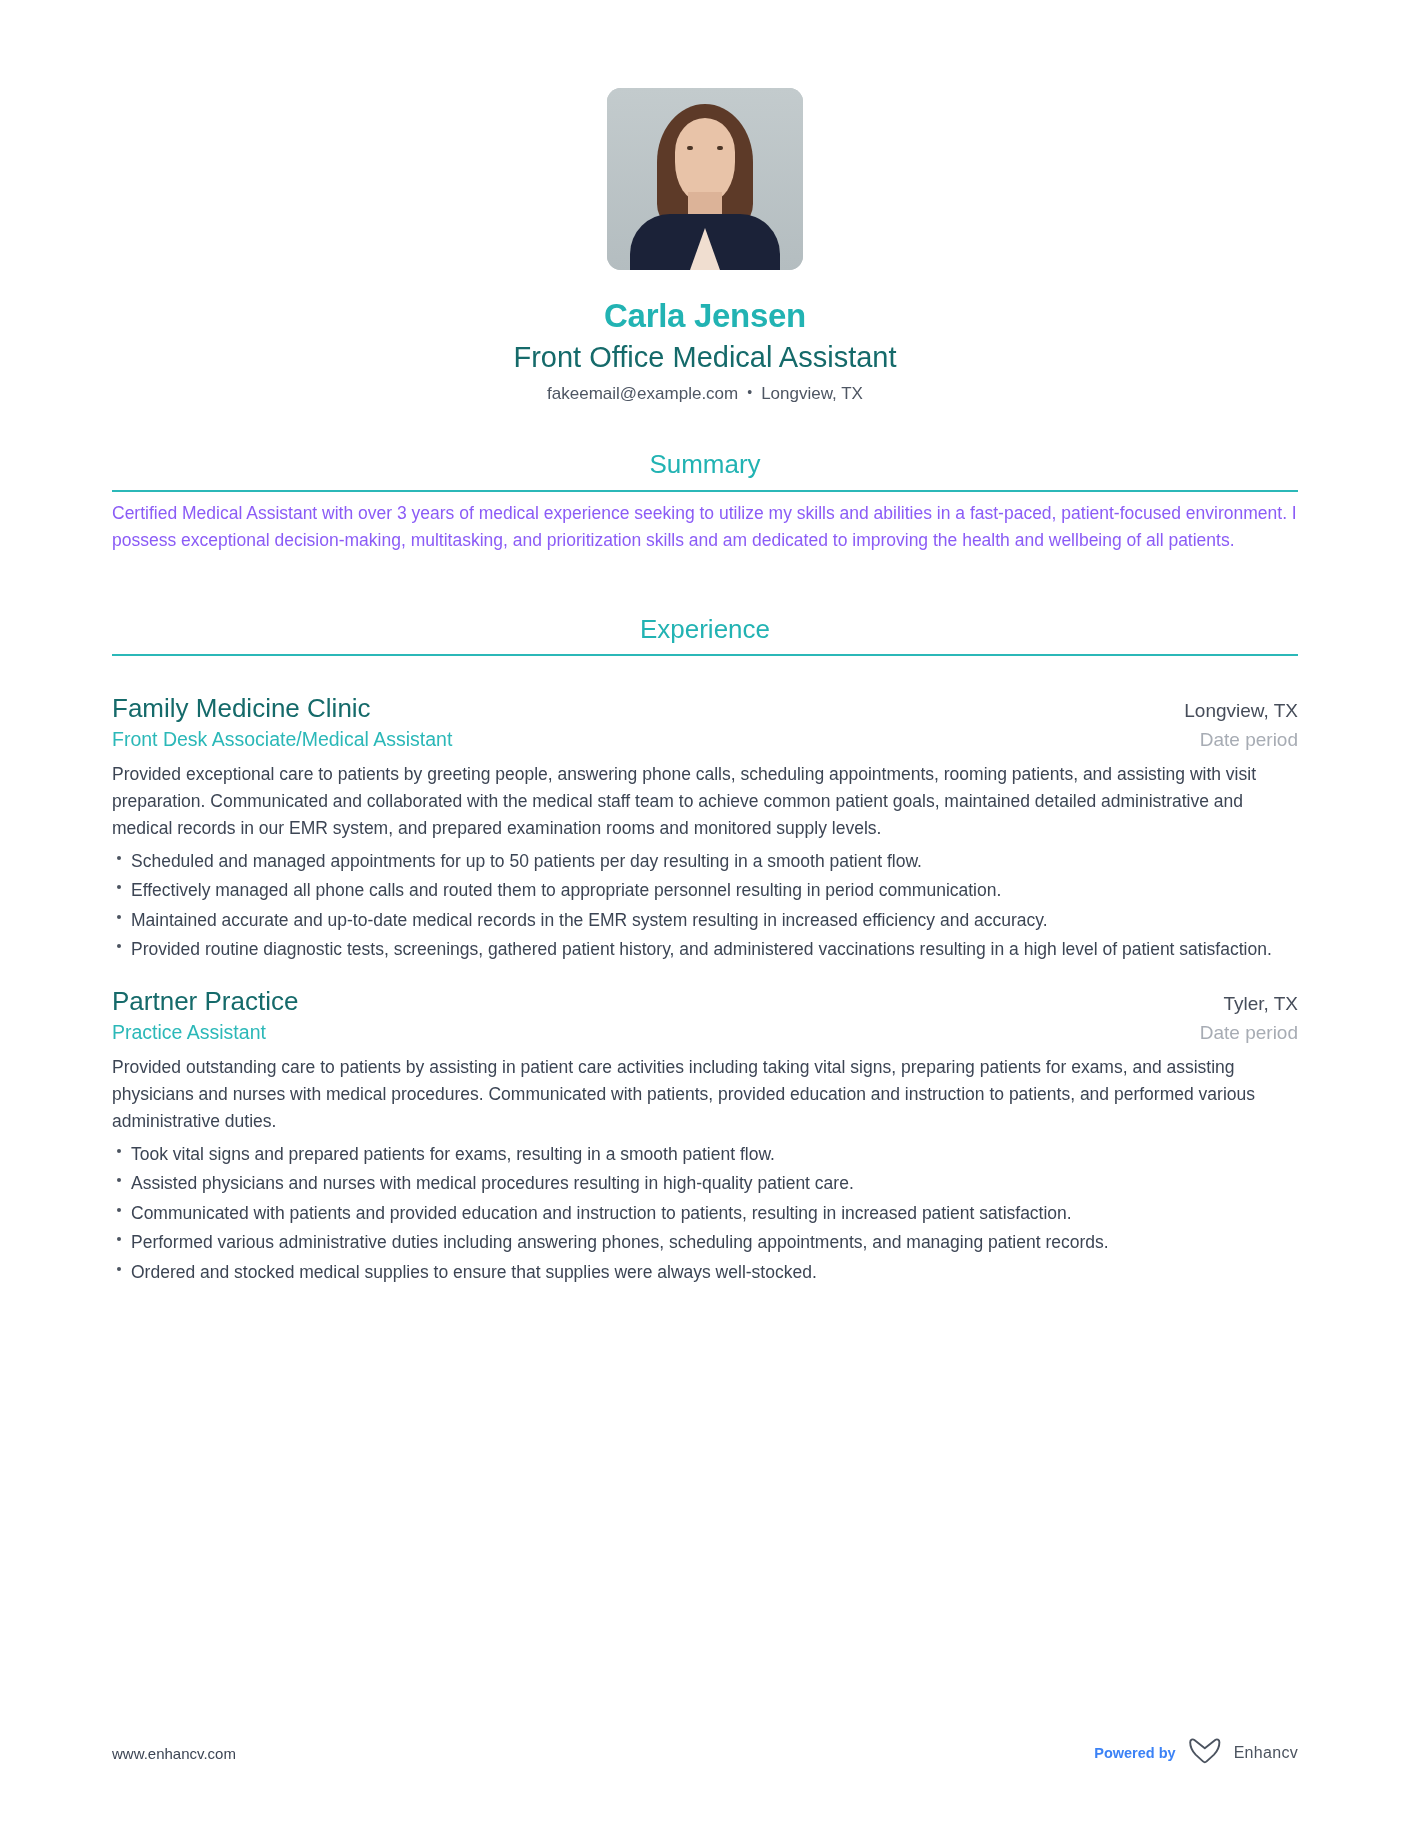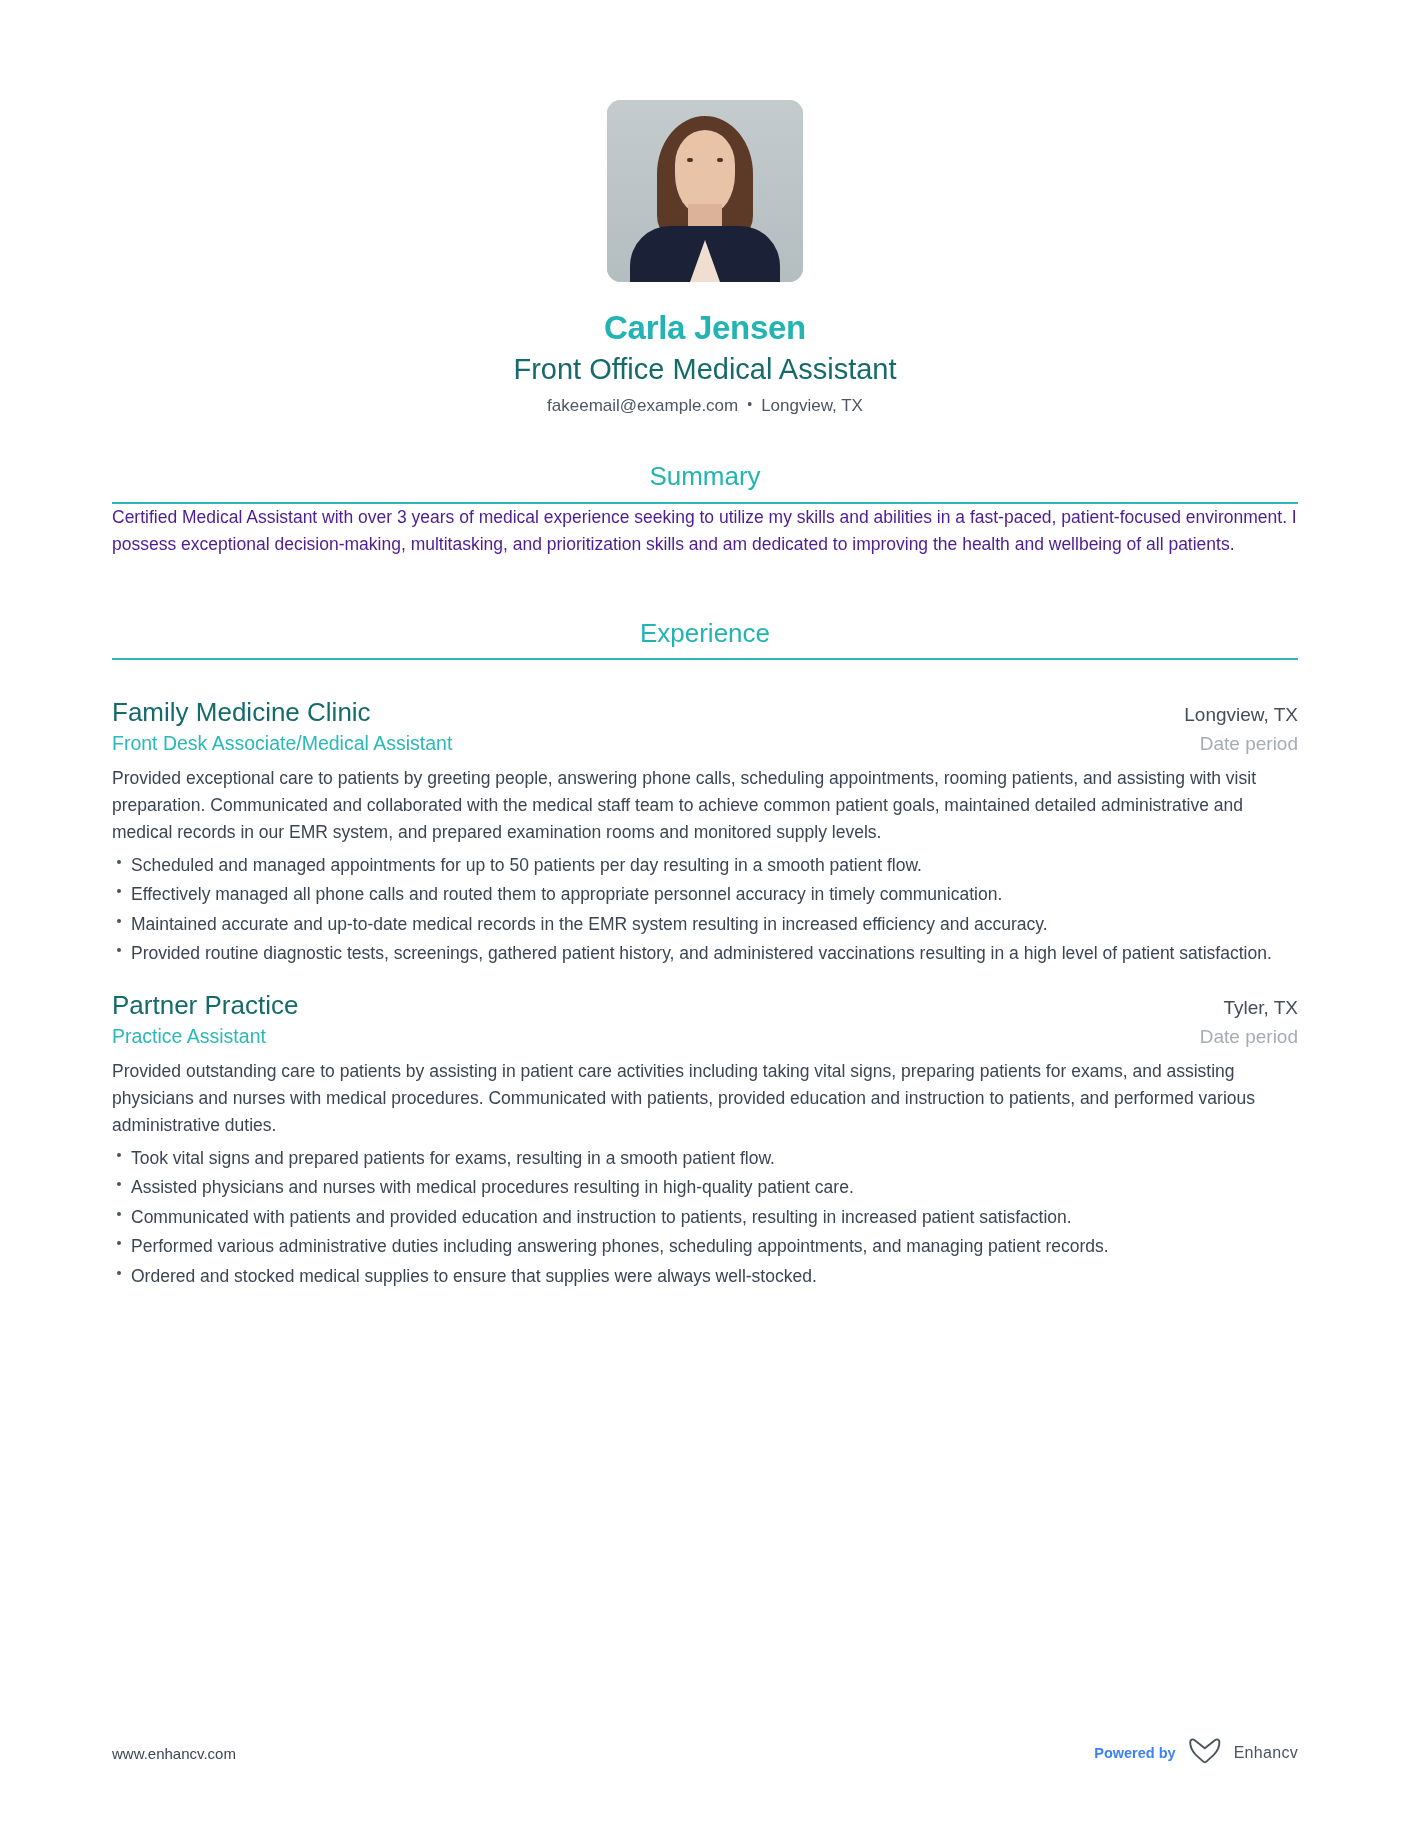--- a/index.html
+++ b/index.html
@@ -14,21 +14,21 @@
     color: #3c4257;
     position: relative;
     overflow: hidden;
   }
   .page {
     position: relative;
     width: 1410px;
     height: 1826px;
     background: #ffffff;
     box-sizing: border-box;
-    padding: 12px 112px;
+    padding: 0 112px;
   }
 
   
   .header {
     padding-top: 88px;
     text-align: center;
   }
   .photo-wrap {
     width: 196px;
     height: 182px;
@@ -147,24 +147,24 @@
     font-weight: normal;
     line-height: 1.2;
     padding-bottom: 9px;
   }
   .section-rule {
     height: 2px;
     background: #2bb8b8;
     width: 100%;
   }
   .summary-text {
-    margin-top: 0;
+    margin-top: 8px;
     font-size: 17.5px;
     line-height: 1.55;
-    color: #4c1d95;
+    color: #8b5cf6;
   }
 
   
   .exp-item { margin-top: 22px; }
   .exp-item.first { margin-top: 36px; }
   .exp-row {
     display: flex;
     align-items: baseline;
     justify-content: space-between;
   }
@@ -298,21 +298,21 @@
         <div class="exp-company">Family Medicine Clinic</div>
         <div class="exp-location">Longview, TX</div>
       </div>
       <div class="exp-row2">
         <div class="exp-role">Front Desk Associate/Medical Assistant</div>
         <div class="exp-date">Date period</div>
       </div>
       <div class="exp-desc">Provided exceptional care to patients by greeting people, answering phone calls, scheduling appointments, rooming patients, and assisting with visit preparation. Communicated and collaborated with the medical staff team to achieve common patient goals, maintained detailed administrative and medical records in our EMR system, and prepared examination rooms and monitored supply levels.</div>
       <ul class="exp-bullets">
         <li>Scheduled and managed appointments for up to 50 patients per day resulting in a smooth patient flow.</li>
-        <li>Effectively managed all phone calls and routed them to appropriate personnel accuracy in timely communication.</li>
+        <li>Effectively managed all phone calls and routed them to appropriate personnel resulting in period communication.</li>
         <li>Maintained accurate and up-to-date medical records in the EMR system resulting in increased efficiency and accuracy.</li>
         <li>Provided routine diagnostic tests, screenings, gathered patient history, and administered vaccinations resulting in a high level of patient satisfaction.</li>
       </ul>
     </div>
 
     <div class="exp-item">
       <div class="exp-row">
         <div class="exp-company">Partner Practice</div>
         <div class="exp-location">Tyler, TX</div>
       </div>

